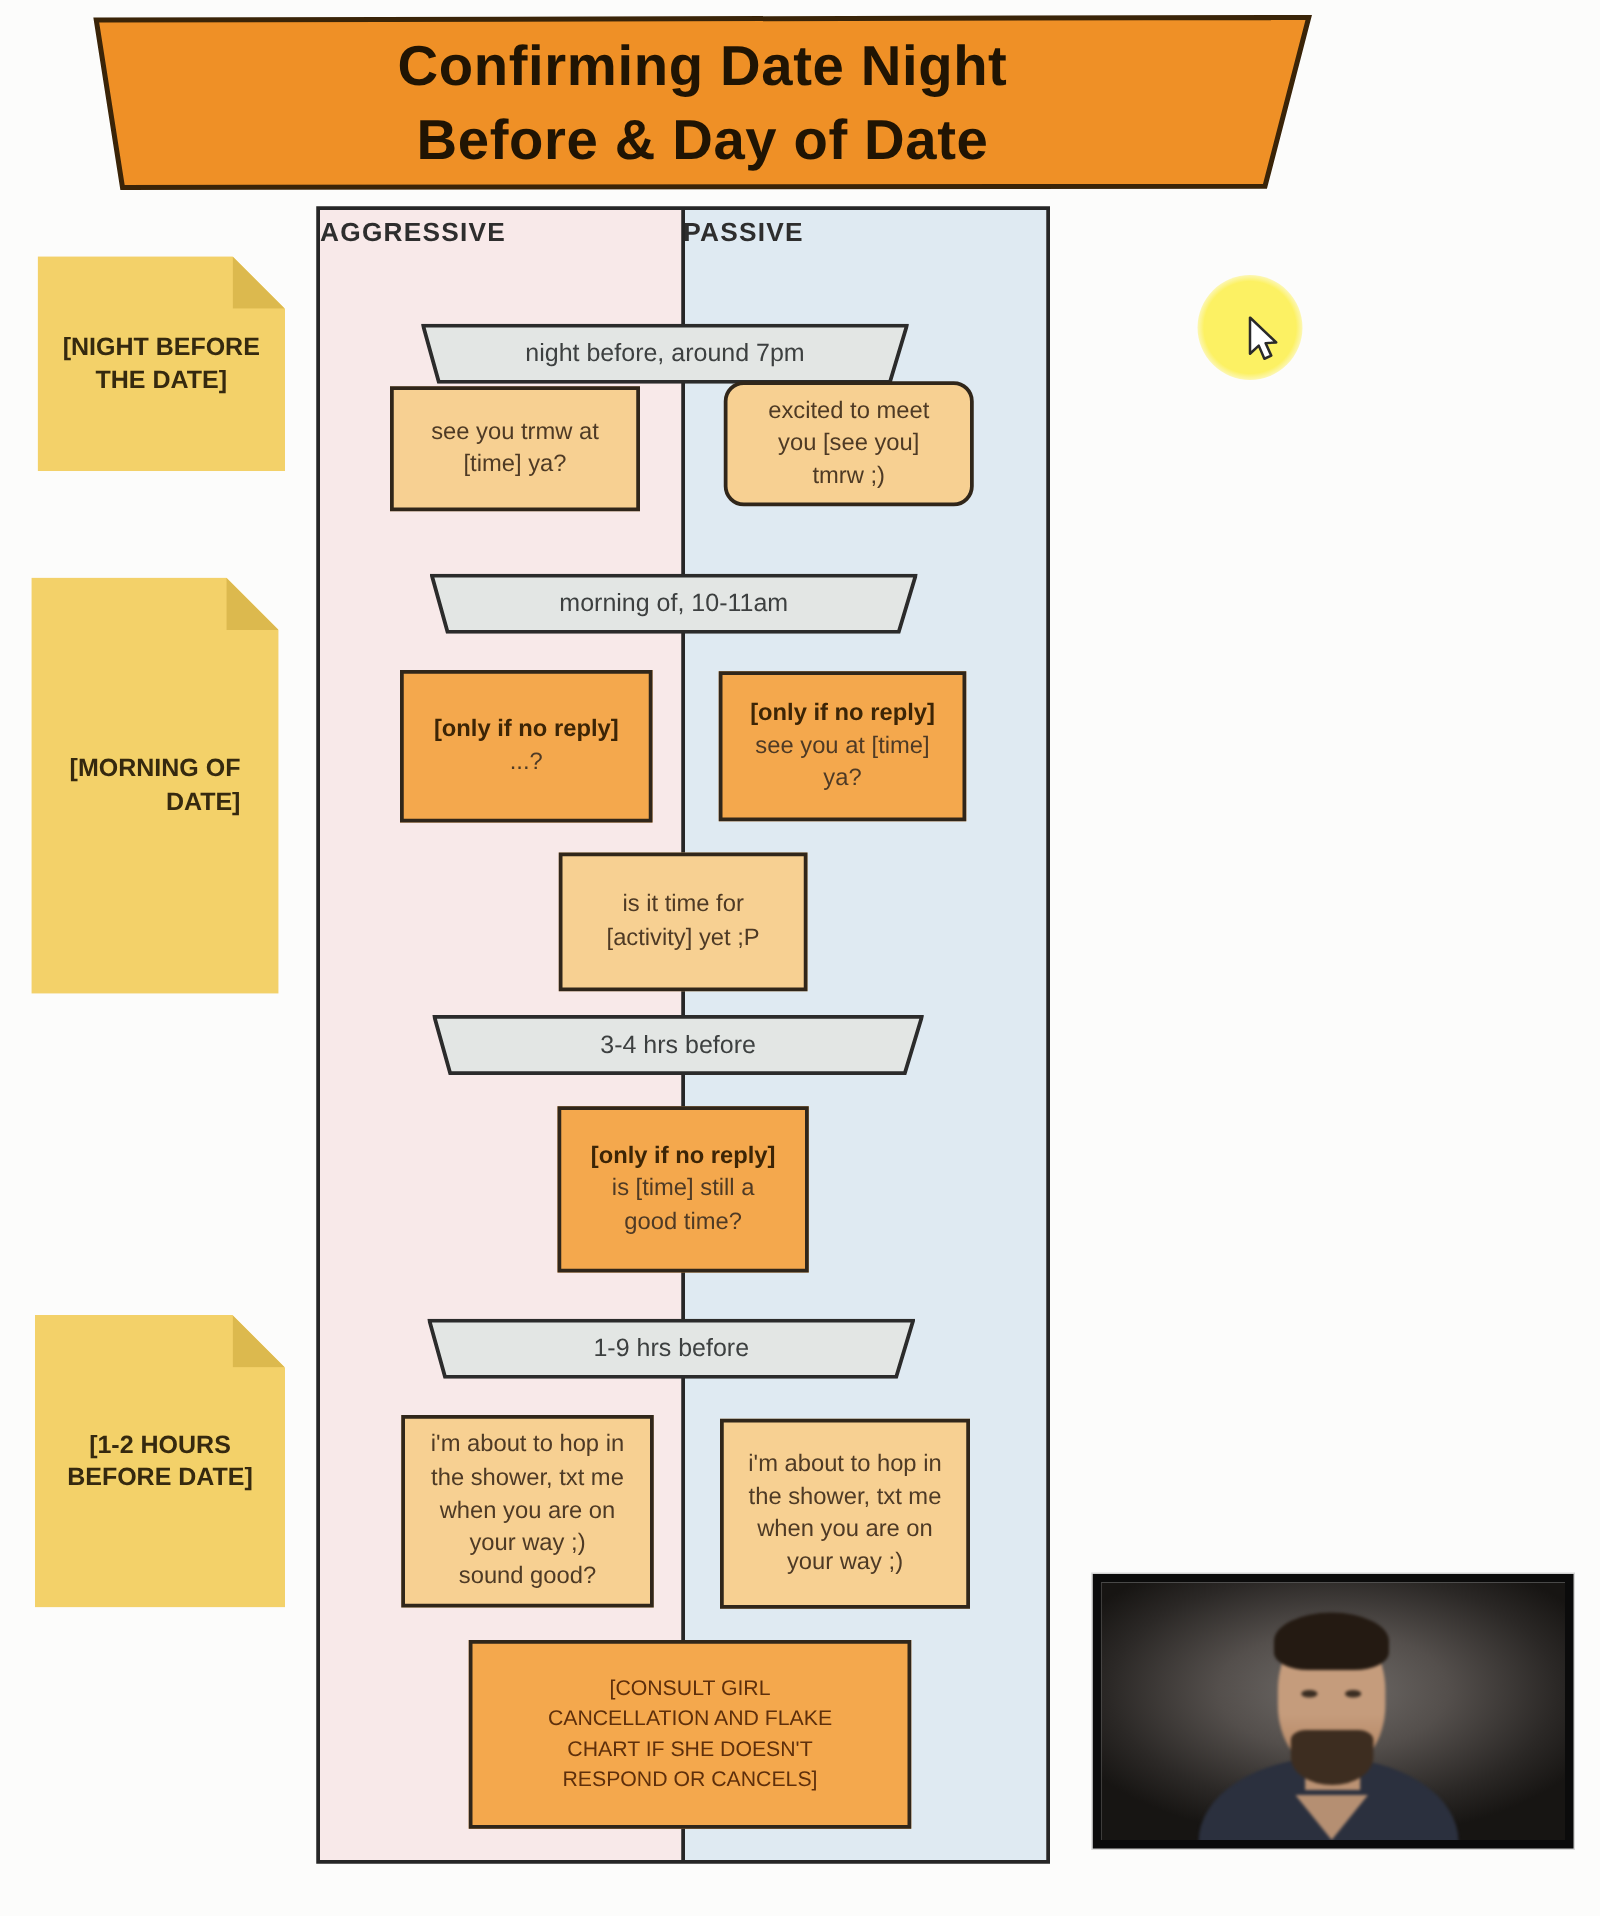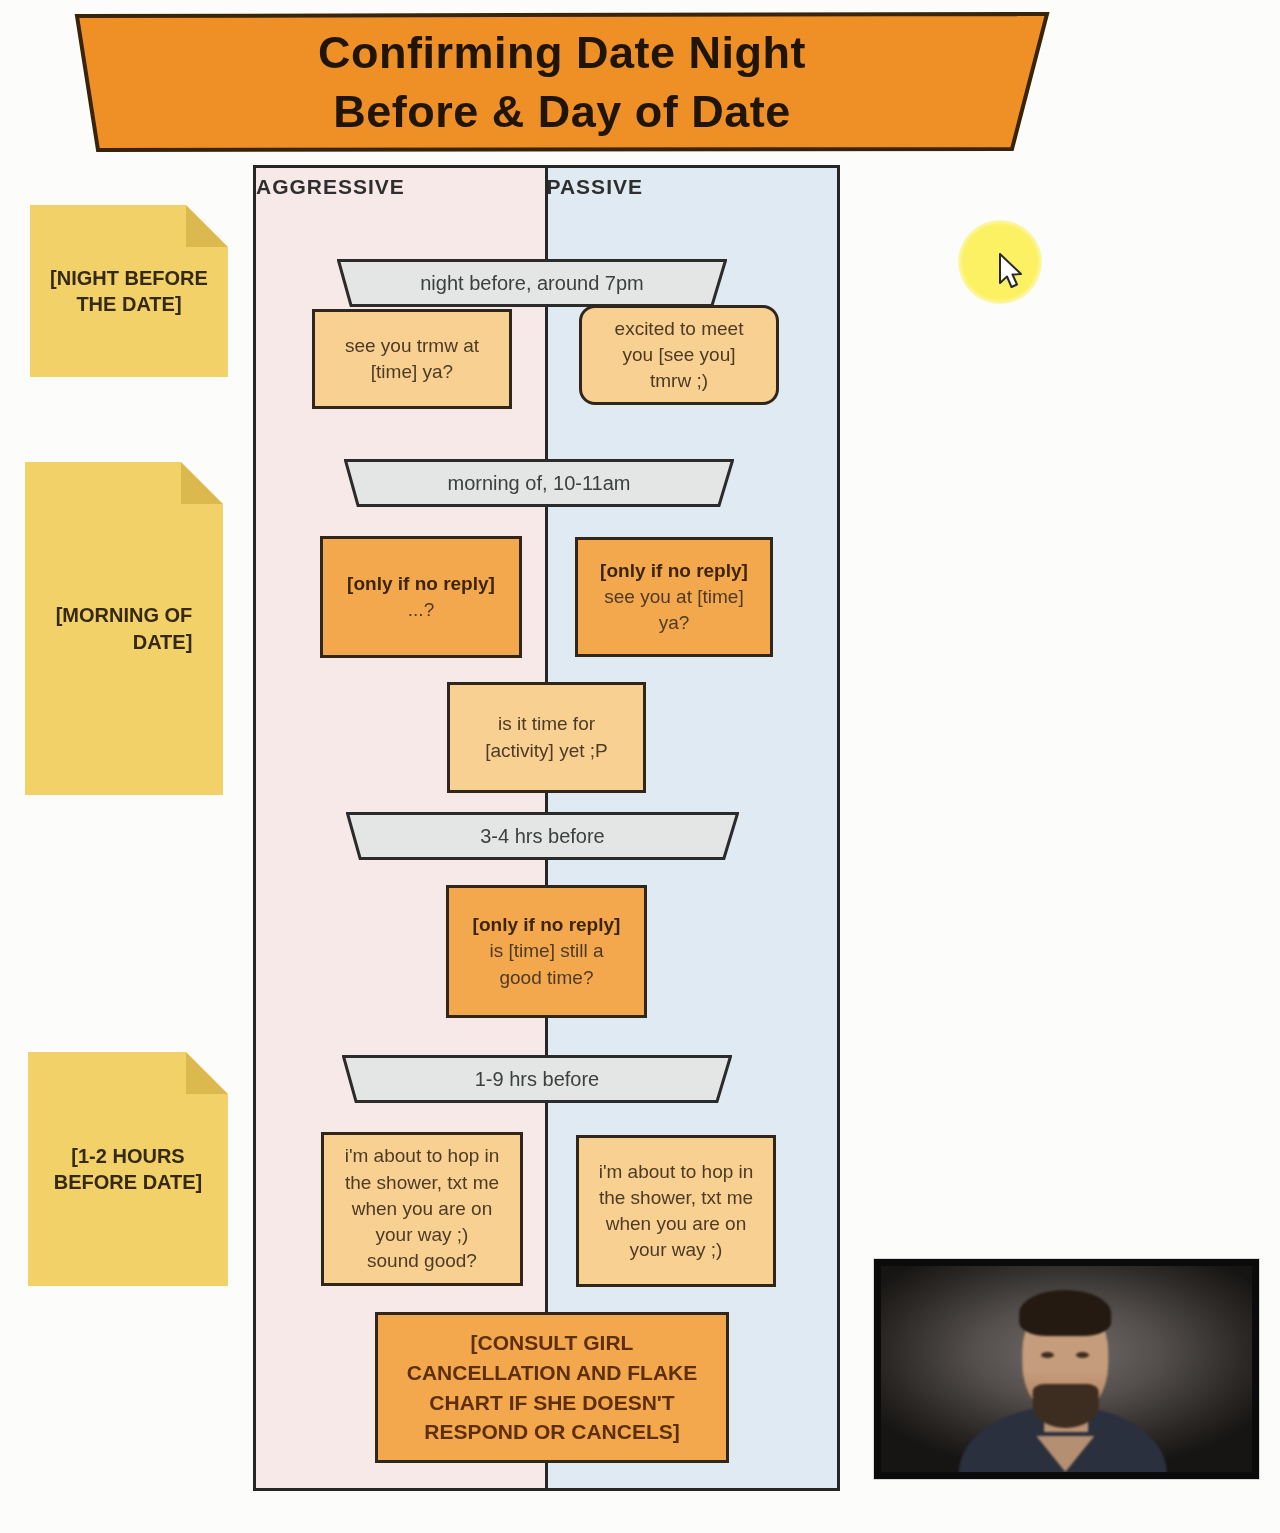--- a/index.html
+++ b/index.html
@@ -54,21 +54,21 @@
   .trap-label{position:absolute;inset:0;display:flex;align-items:center;justify-content:center;
     font-size:20px;color:var(--trap-text);}
 
   .msgbox{position:absolute;border:3px solid var(--box-border);display:flex;flex-direction:column;
     align-items:center;justify-content:center;text-align:center;padding:6px 8px;
     font-size:19px;line-height:1.38;color:var(--box-text);}
   .msgbox.light{background:var(--box-light);}
   .msgbox.dark{background:var(--box-dark);}
   .boldline{font-weight:bold;color:var(--box-text-bold);}
   .pre{white-space:pre-line;}
-  .msgbox.final{font-weight:bold;font-size:21px;line-height:1.42;color:var(--final-text);}
+  .msgbox.final{font-weight:normal;font-size:17px;line-height:1.42;color:var(--final-text);}
 
   
   .sticky{position:absolute;background:var(--sticky-fill);
     display:flex;align-items:center;justify-content:center;text-align:center;
     font-weight:bold;font-size:20px;line-height:1.32;color:var(--sticky-text);
     clip-path:polygon(0 0,calc(100% - 42px) 0,100% 42px,100% 100%,0 100%);}
   .sticky .fold{position:absolute;top:0;right:0;width:42px;height:42px;background:var(--sticky-fold);
     clip-path:polygon(0 0,100% 100%,0 100%);}
 
   

